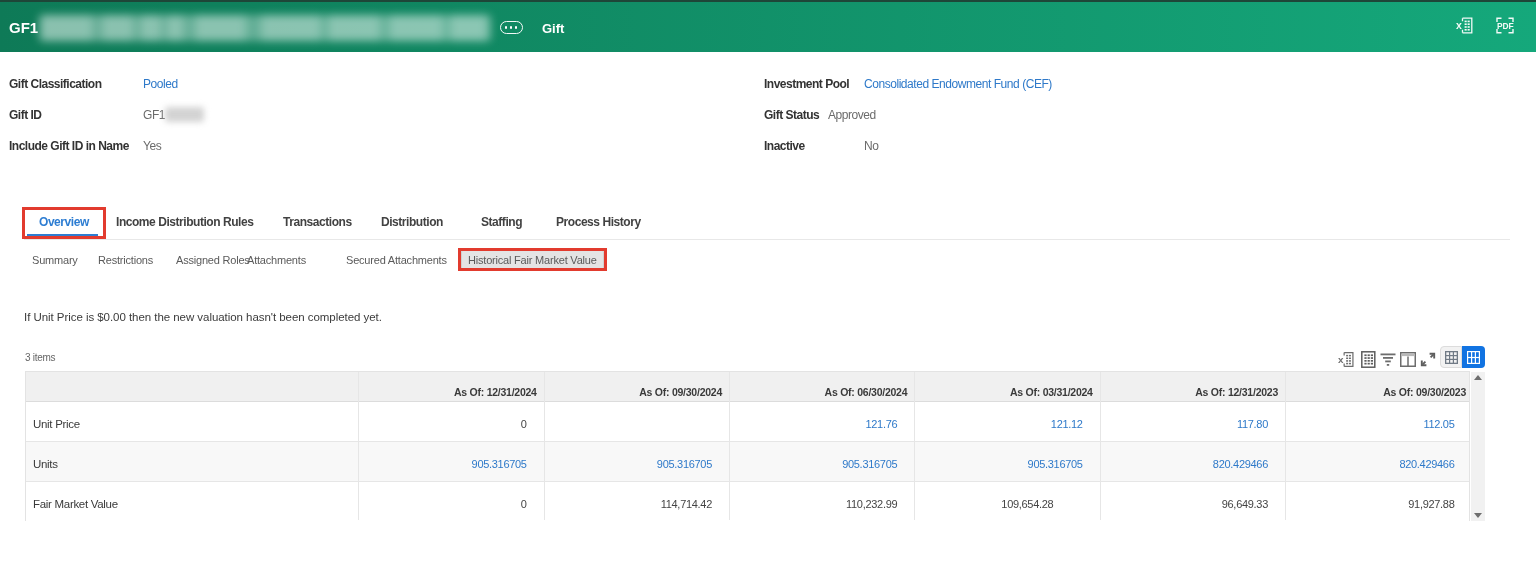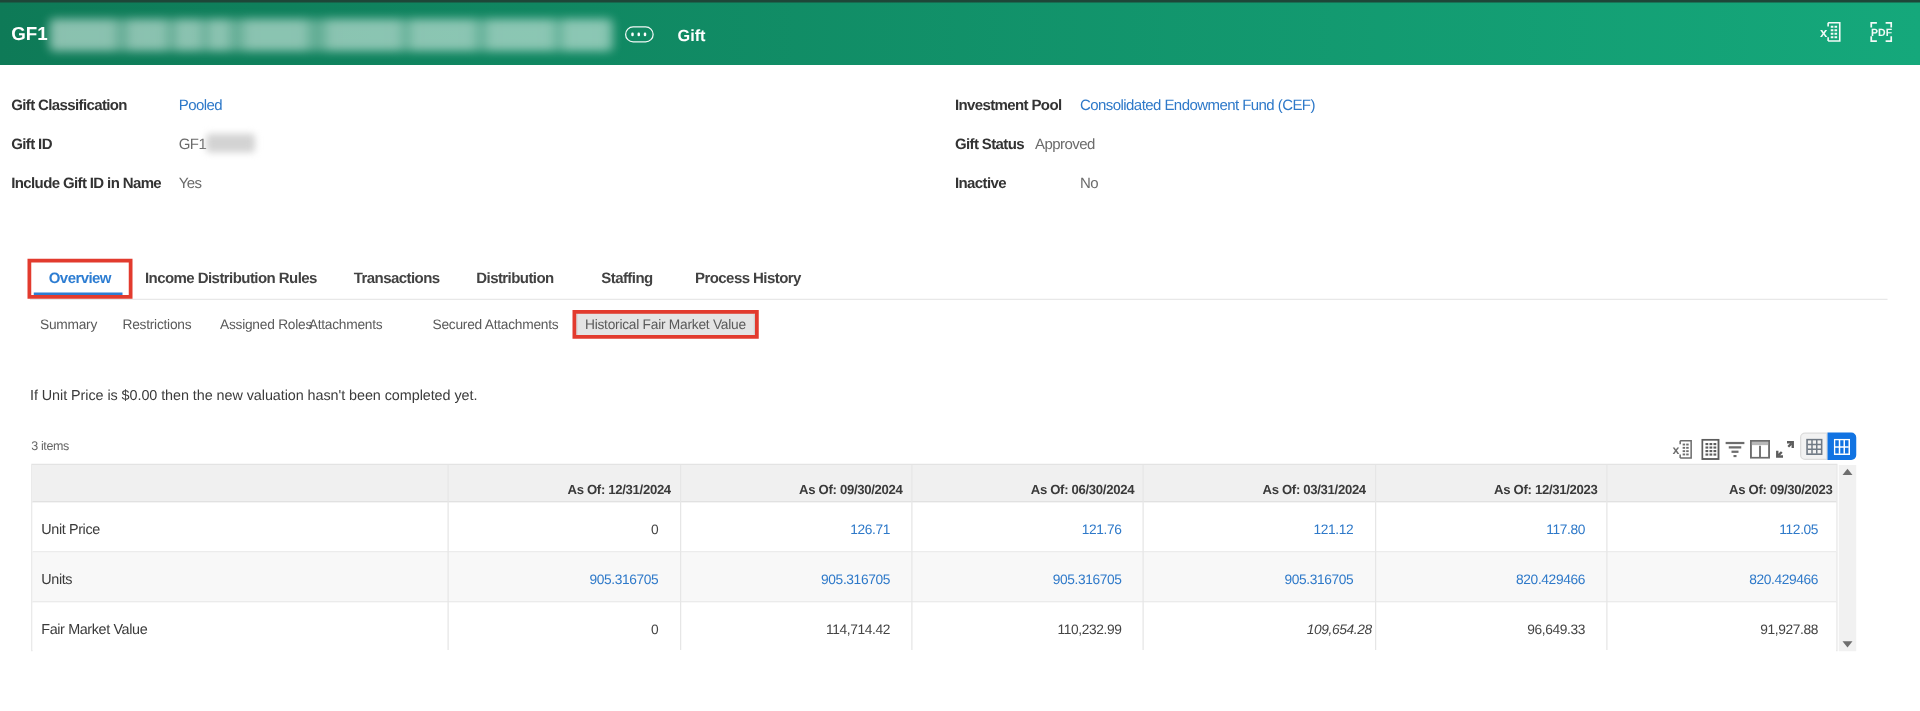--- a/index.html
+++ b/index.html
@@ -223,37 +223,36 @@
     <span class="hcell" style="left:704px; width:177.3px;">As Of: 06/30/2024</span>
     <span class="hcell" style="left:889.3px; width:177.4px;">As Of: 03/31/2024</span>
     <span class="hcell" style="left:1074.7px; width:177.3px;">As Of: 12/31/2023</span>
     <span class="hcell" style="left:1260px; width:180px;">As Of: 09/30/2023</span>
 
     <span class="rlbl" style="top:32px;">Unit Price</span>
     <span class="rlbl" style="top:72px;text-align:center;">Units</span>
     <span class="rlbl" style="top:112px;">Fair Market Value</span>
 
     <span class="cell" style="top:32px; left:333.3px; width:167.4px;">0</span>
-    <span class="cell cblue" style="top:32px; left:518.7px; width:167.3px;">126.71</span>
     <span class="cell cblue" style="top:32px; left:704px; width:167.3px;">121.76</span>
     <span class="cell cblue" style="top:32px; left:889.3px; width:167.4px;">121.12</span>
     <span class="cell cblue" style="top:32px; left:1074.7px; width:167.3px;">117.80</span>
     <span class="cell cblue" style="top:32px; left:1260px; width:168.5px;">112.05</span>
 
     <span class="cell cblue" style="top:72px; left:333.3px; width:167.4px;">905.316705</span>
     <span class="cell cblue" style="top:72px; left:518.7px; width:167.3px;">905.316705</span>
     <span class="cell cblue" style="top:72px; left:704px; width:167.3px;">905.316705</span>
     <span class="cell cblue" style="top:72px; left:889.3px; width:167.4px;">905.316705</span>
     <span class="cell cblue" style="top:72px; left:1074.7px; width:167.3px;">820.429466</span>
     <span class="cell cblue" style="top:72px; left:1260px; width:168.5px;">820.429466</span>
 
     <span class="cell" style="top:112px; left:333.3px; width:167.4px;">0</span>
     <span class="cell" style="top:112px; left:518.7px; width:167.3px;">114,714.42</span>
     <span class="cell" style="top:112px; left:704px; width:167.3px;">110,232.99</span>
-    <span class="cell" style="top:112px; left:904px; width:167.4px;font-style:italic;">109,654.28</span>
+    <span class="cell" style="top:112px; left:860px; width:167.4px;">109,654.28</span>
     <span class="cell" style="top:112px; left:1074.7px; width:167.3px;">96,649.33</span>
     <span class="cell" style="top:112px; left:1260px; width:168.5px;">91,927.88</span>
   </div>
 
   <div class="abs" id="sbar"></div>
   <div class="tri-up"></div>
   <div class="tri-dn"></div>
 </div>
 
 </body></html>

